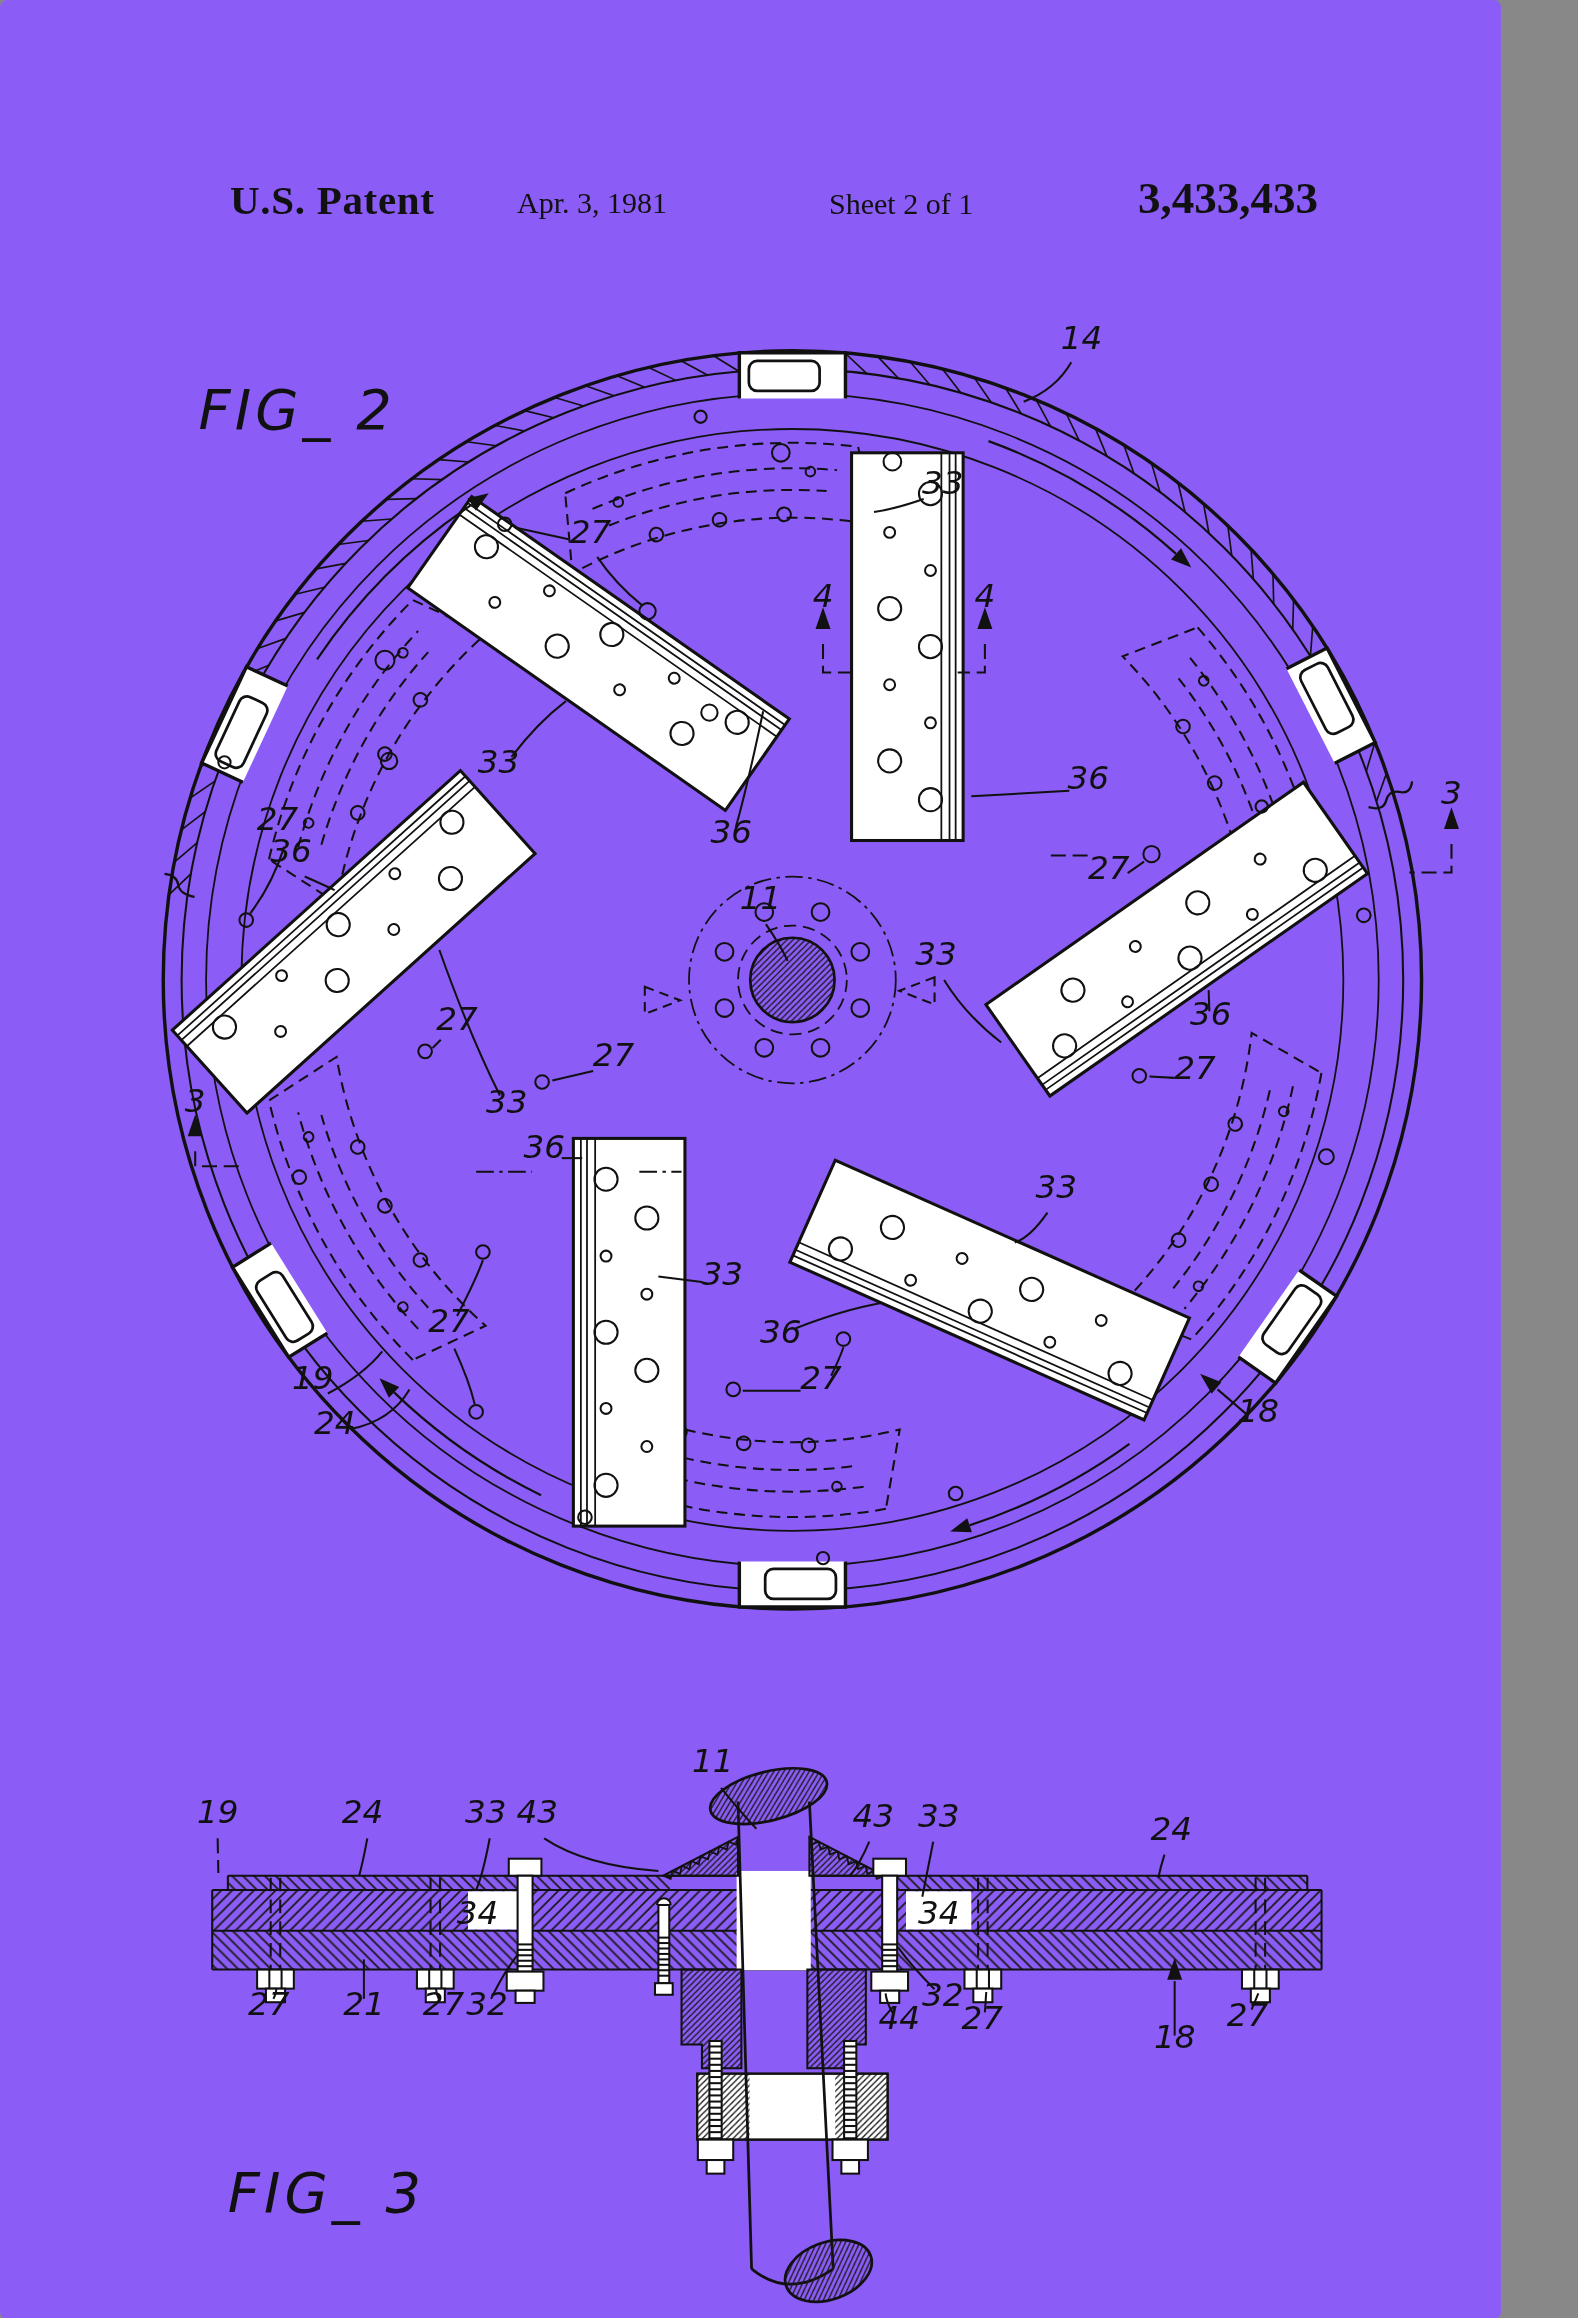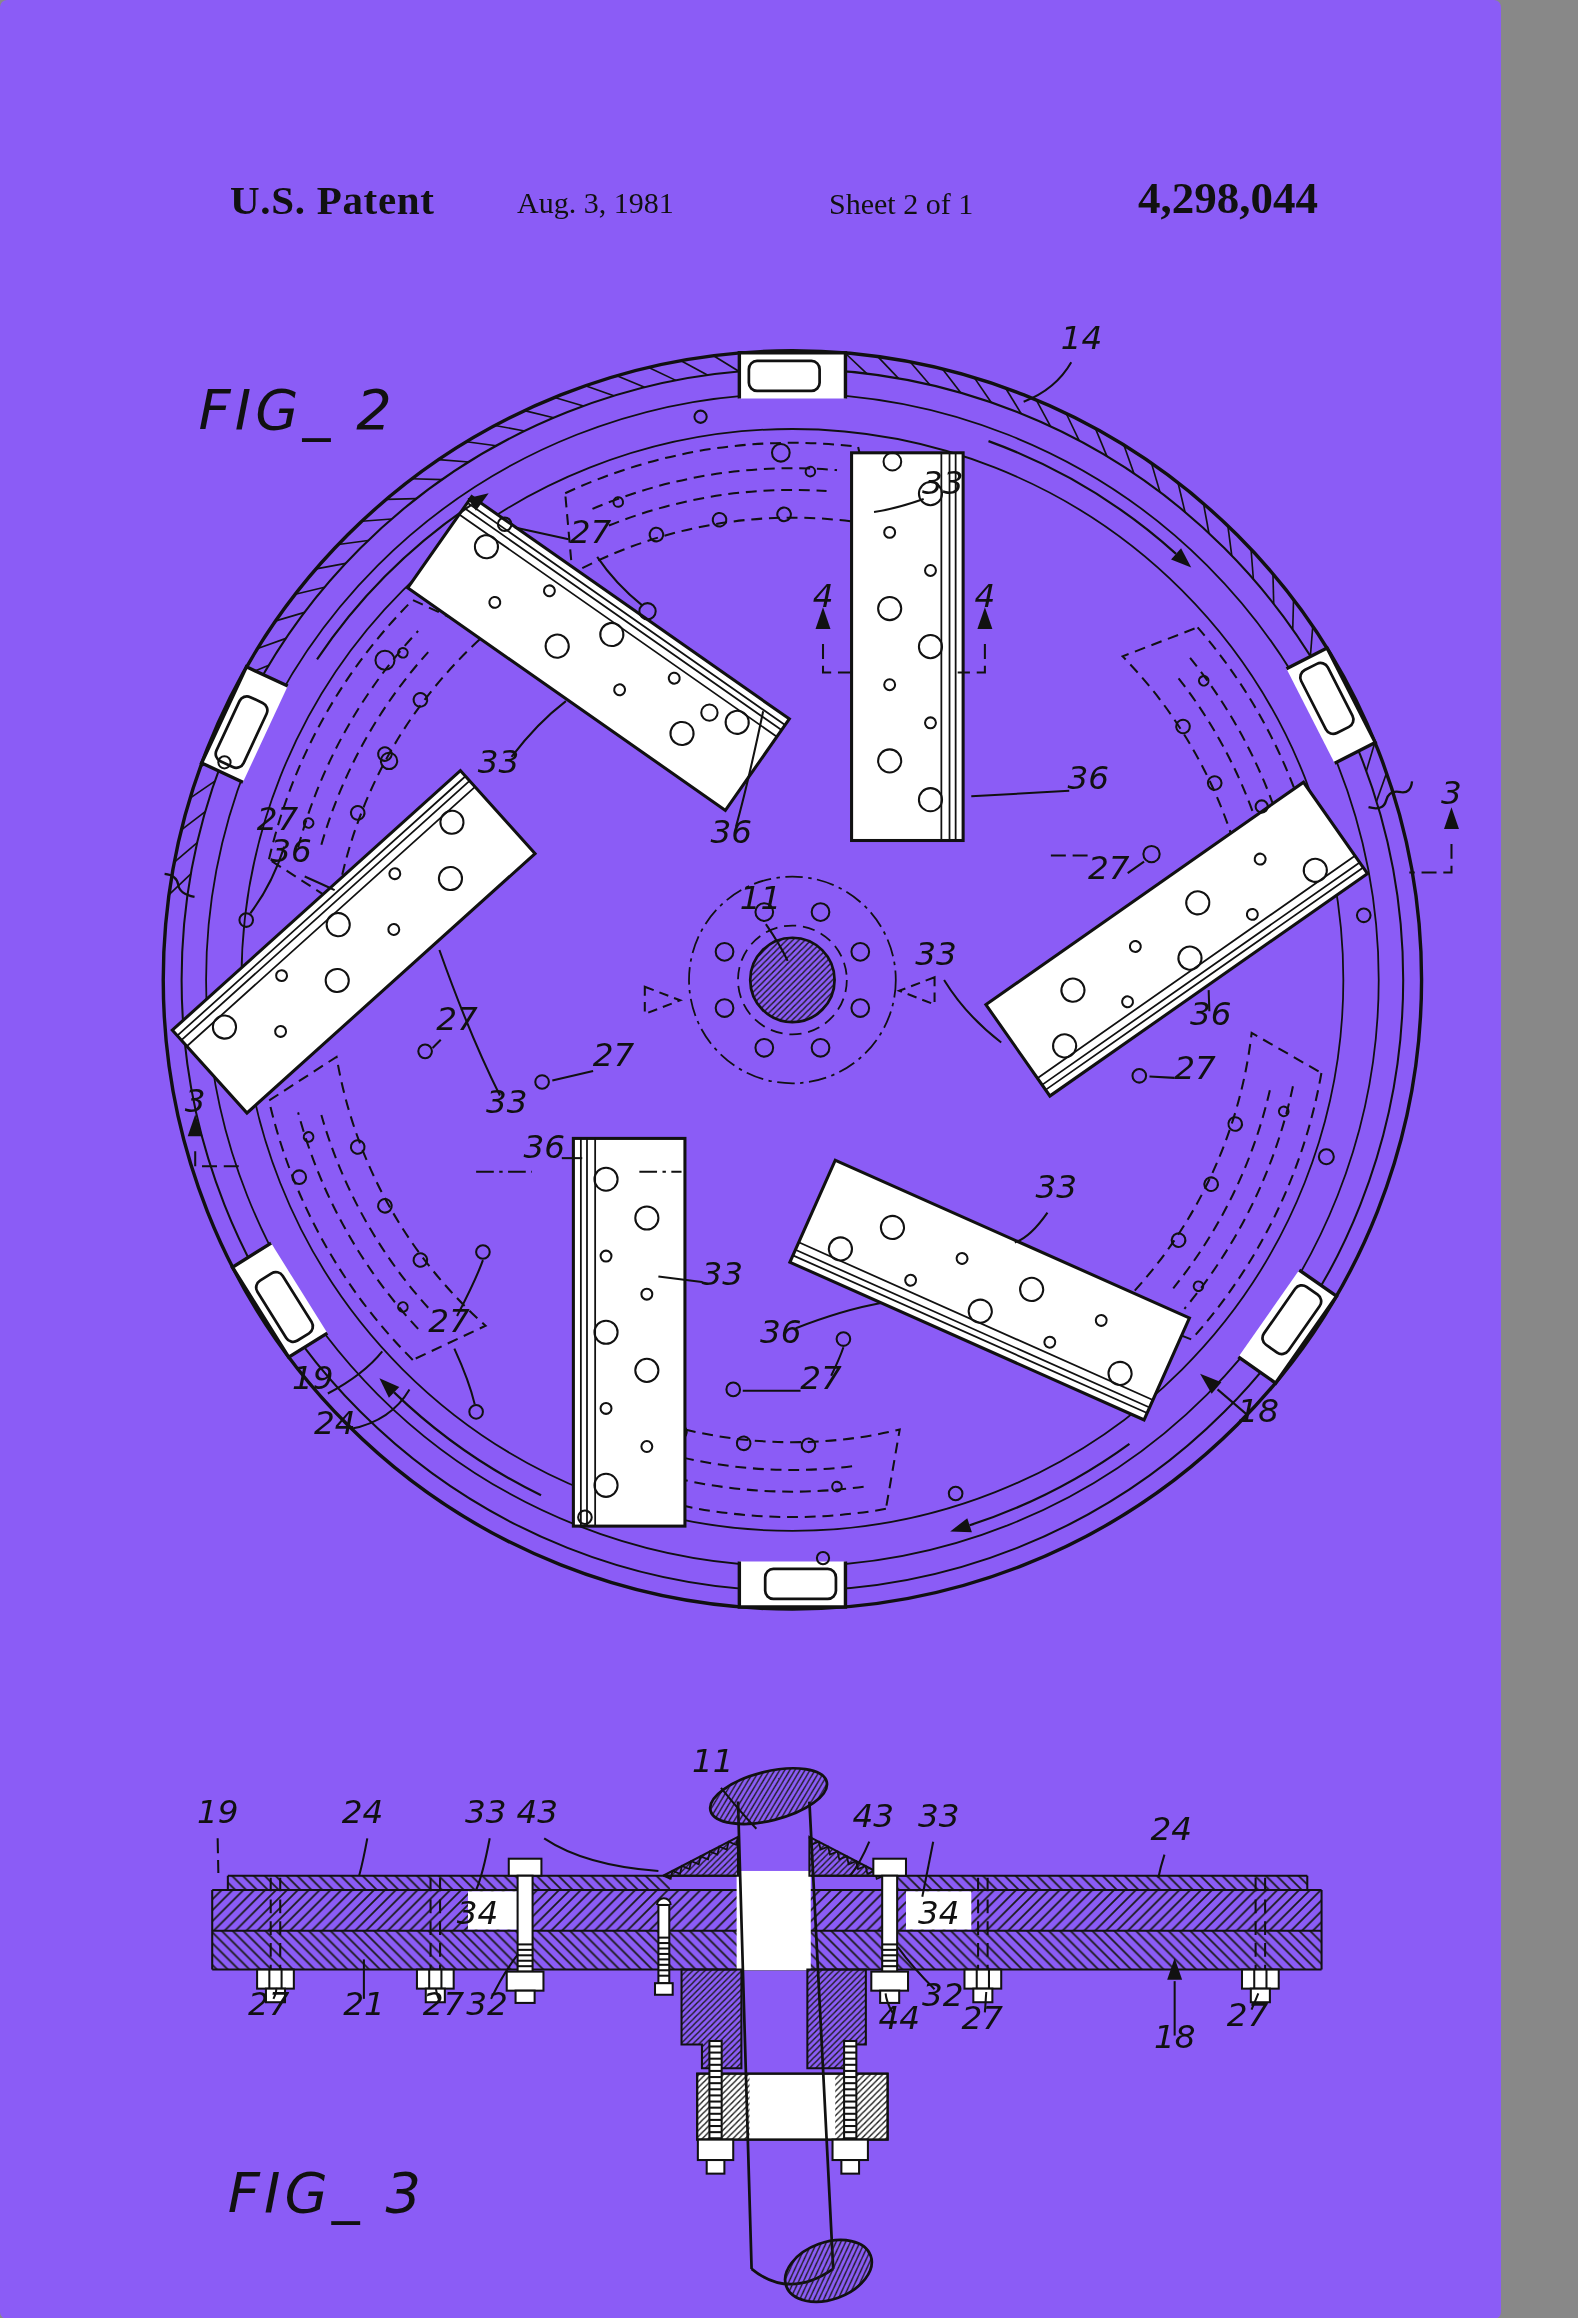--- a/index.html
+++ b/index.html
@@ -14,23 +14,23 @@
   svg{position:absolute;left:0;top:0;}
   .ann{font-family:"DejaVu Sans", sans-serif;font-style:italic;font-size:48px;fill:#111;}
   .figlbl{font-family:"DejaVu Sans", sans-serif;font-style:italic;font-size:82px;fill:#111;letter-spacing:6px;}
 </style>
 </head>
 <body>
 
 <div id="page">
   <div id="hdr">
     <span class="t" id="h-title">U.S. Patent</span>
-    <span class="t" id="h-date">Aug. 3, 1981</span>
+    <span class="t" id="h-date">Apr. 3, 1981</span>
     <span class="t" id="h-sheet">Sheet 2 of 1</span>
-    <span class="t" id="h-num">4,298,044</span>
+    <span class="t" id="h-num">3,433,433</span>
   </div>
 
   <svg id="art" width="1578" height="2319" viewBox="0 0 2320 3408">
     <defs>
       <pattern id="hA" width="16" height="16" patternUnits="userSpaceOnUse">
         <path d="M0,16 L16,0 M-4,4 L4,-4 M12,20 L20,12" stroke="#1a1a1a" stroke-width="2.6" fill="none"></path>
       </pattern>
       <pattern id="hB" width="16" height="16" patternUnits="userSpaceOnUse">
         <path d="M0,0 L16,16 M-4,12 L4,20 M12,-4 L20,4" stroke="#1a1a1a" stroke-width="2.6" fill="none"></path>
       </pattern>

